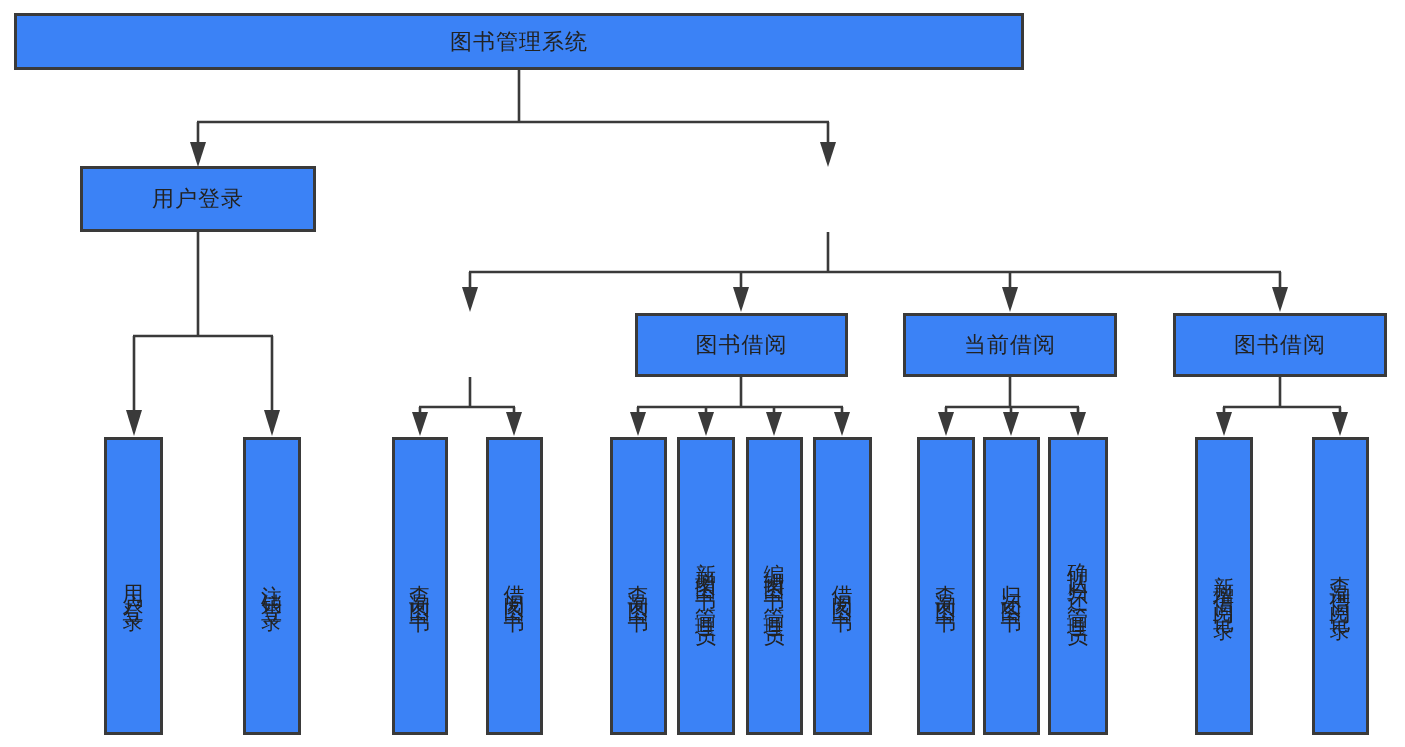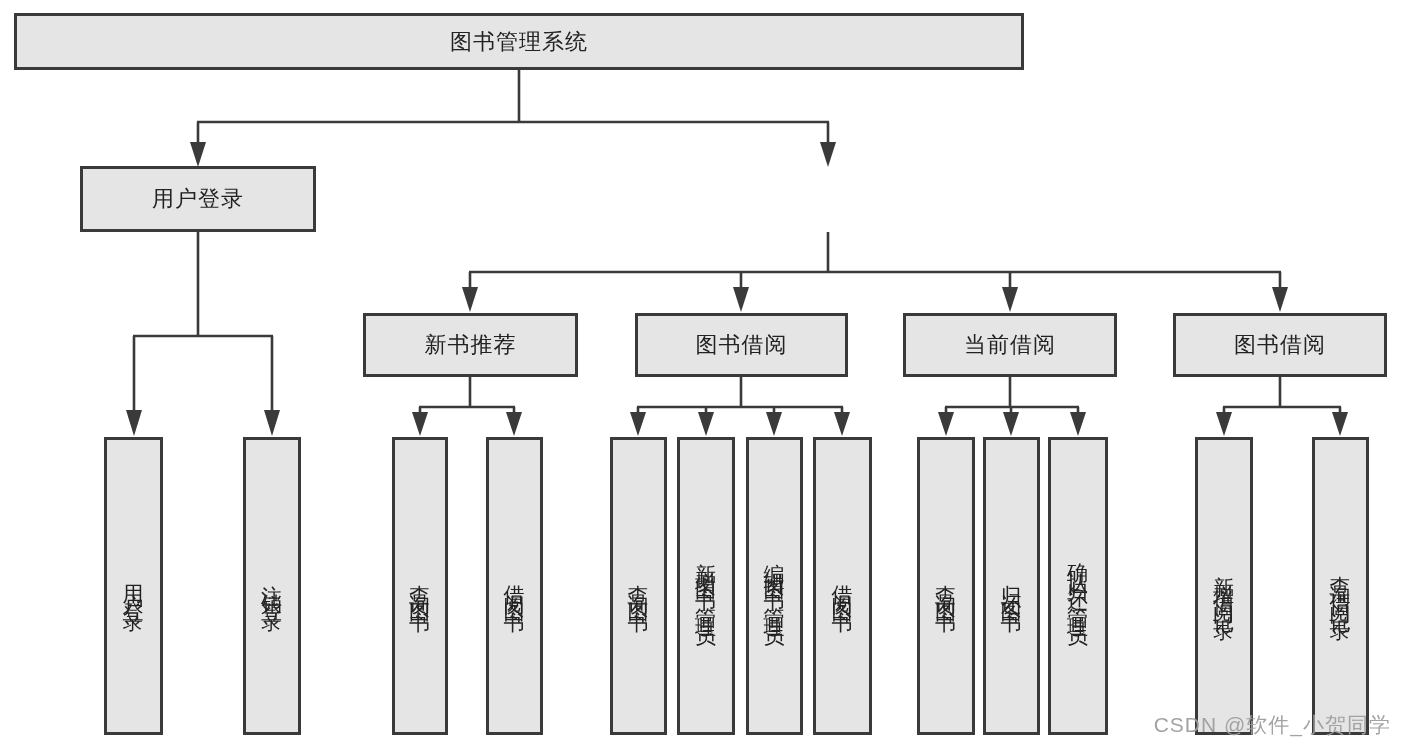--- a/index.html
+++ b/index.html
@@ -2,21 +2,21 @@
 <html><head>
 <meta charset="utf-8">
 <style>
   html,body{margin:0;padding:0;background:#fff;}
   #stage{
     position:relative;width:1405px;height:747px;background:#ffffff;overflow:hidden;
     font-family:"Liberation Sans", sans-serif;
   }
   #connectors{position:absolute;left:0;top:0;z-index:0;}
   .node{
-    position:absolute;box-sizing:border-box;background:#e5e5e5;
+    position:absolute;box-sizing:border-box;background:#3b82f6;
     border:3px solid #3a3a3a;display:flex;align-items:center;justify-content:center;
     z-index:1;color:#222222;
   }
   .hnode .lbl{font-size:22px;letter-spacing:1px;white-space:nowrap;}
   .vnode .lbl{
     writing-mode:vertical-rl;text-orientation:mixed;
     font-size:21px;letter-spacing:9px;line-height:1;white-space:nowrap;
   }
   .watermark{
     position:absolute;z-index:2;right:14px;bottom:8px;
@@ -67,23 +67,20 @@
   </svg>
 
   <div class="node hnode" style="left:14px;top:13px;width:1010px;height:57px">
     <span class="lbl">图书管理系统</span>
   </div>
 
   <div class="node hnode" style="left:80px;top:166px;width:236px;height:66px">
     <span class="lbl">用户登录</span>
   </div>
 
-  <div class="node hnode" style="left:363px;top:313px;width:215px;height:64px">
-    <span class="lbl">新书推荐</span>
-  </div>
   <div class="node hnode" style="left:903px;top:313px;width:214px;height:64px">
     <span class="lbl">当前借阅</span>
   </div>
   <div class="node hnode" style="left:635px;top:313px;width:213px;height:64px">
     <span class="lbl">图书借阅</span>
   </div>
   <div class="node hnode" style="left:1173px;top:313px;width:214px;height:64px">
     <span class="lbl">图书借阅</span>
   </div>
 
@@ -124,15 +121,14 @@
     <span class="lbl">确认归还（管理员）</span>
   </div>
 
   <div class="node vnode" style="left:1195px;top:437px;width:58px;height:298px">
     <span class="lbl">新增借阅记录</span>
   </div>
   <div class="node vnode" style="left:1312px;top:437px;width:57px;height:298px">
     <span class="lbl">查询借阅记录</span>
   </div>
 
-  <div class="watermark">CSDN @软件_小贺同学</div>
 
 </div>
 
 </body></html>

